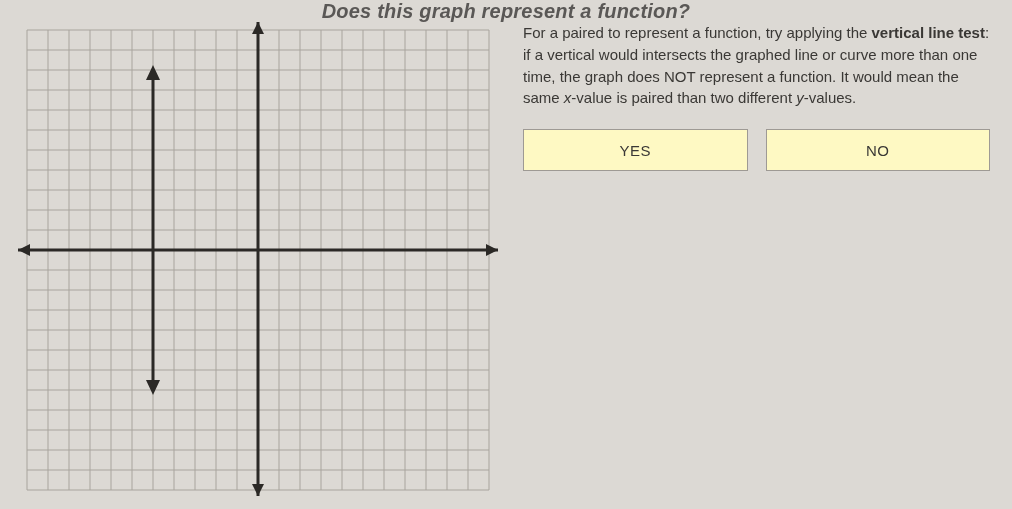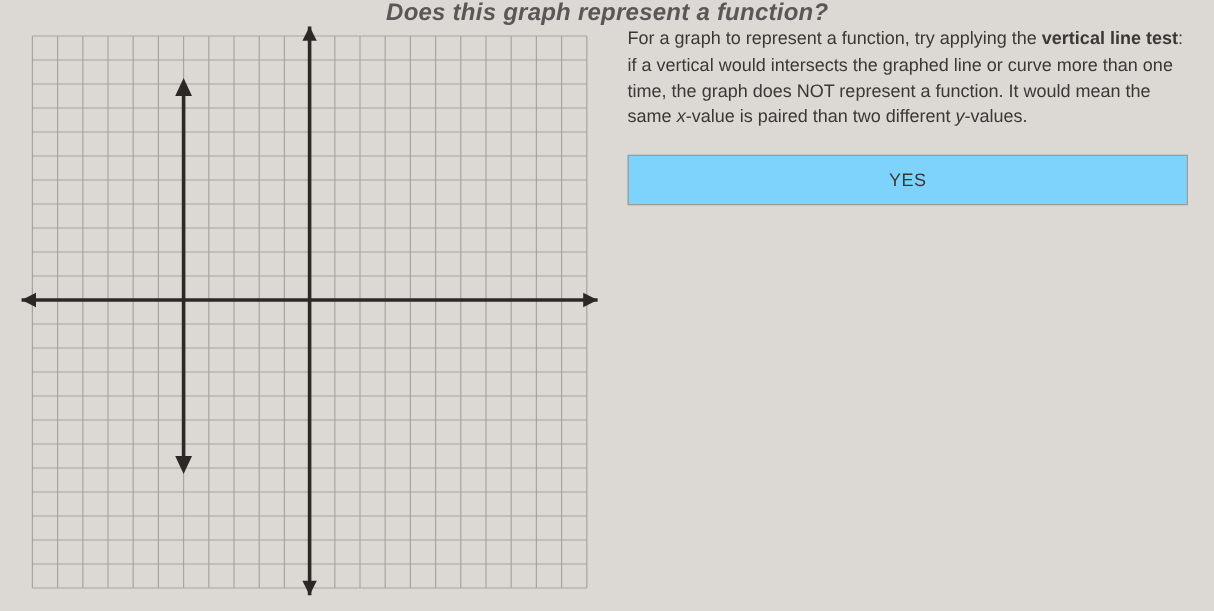--- a/index.html
+++ b/index.html
@@ -50,21 +50,21 @@
   .hint-text .bold { font-weight: 700; }
   .hint-text .ital { font-style: italic; }
   .button-row {
     display: flex;
     gap: 18px;
     margin-top: 20px;
   }
   .answer-btn {
     flex: 1;
     height: 42px;
-    background: #7dd3fc;
+    background: #fef9c3;
     border: 1px solid #9e9a94;
     color: #3a3835;
     font-size: 15px;
     font-weight: 500;
     letter-spacing: 0.5px;
     cursor: pointer;
     display: flex;
     align-items: center;
     justify-content: center;
   }
@@ -148,20 +148,21 @@
       </g>
       <g fill="#2b2926">
         <polygon points="143,47 136,62 150,62"></polygon>
         <polygon points="143,377 136,362 150,362"></polygon>
       </g>
     </svg>
   </div>
 
   <div class="right-panel">
     <p class="hint-text">
-      <span>For a graph to represent a function, try applying the </span><span class="bold">vertical line test</span><span>: if a vertical would intersects the graphed line or curve more than one time, the graph does NOT represent a function. It would mean the same </span><span class="ital">x</span><span>-value is paired than two different </span><span class="ital">y</span><span>-values.</span>
+      <span>For a paired to represent a function, try applying the </span><span class="bold">vertical line test</span><span>: if a vertical would intersects the graphed line or curve more than one time, the graph does NOT represent a function. It would mean the same </span><span class="ital">x</span><span>-value is paired than two different </span><span class="ital">y</span><span>-values.</span>
     </p>
     <div class="button-row">
       <button class="answer-btn">YES</button>
+      <button class="answer-btn">NO</button>
     </div>
   </div>
 
 </div>
 
 </body></html>

